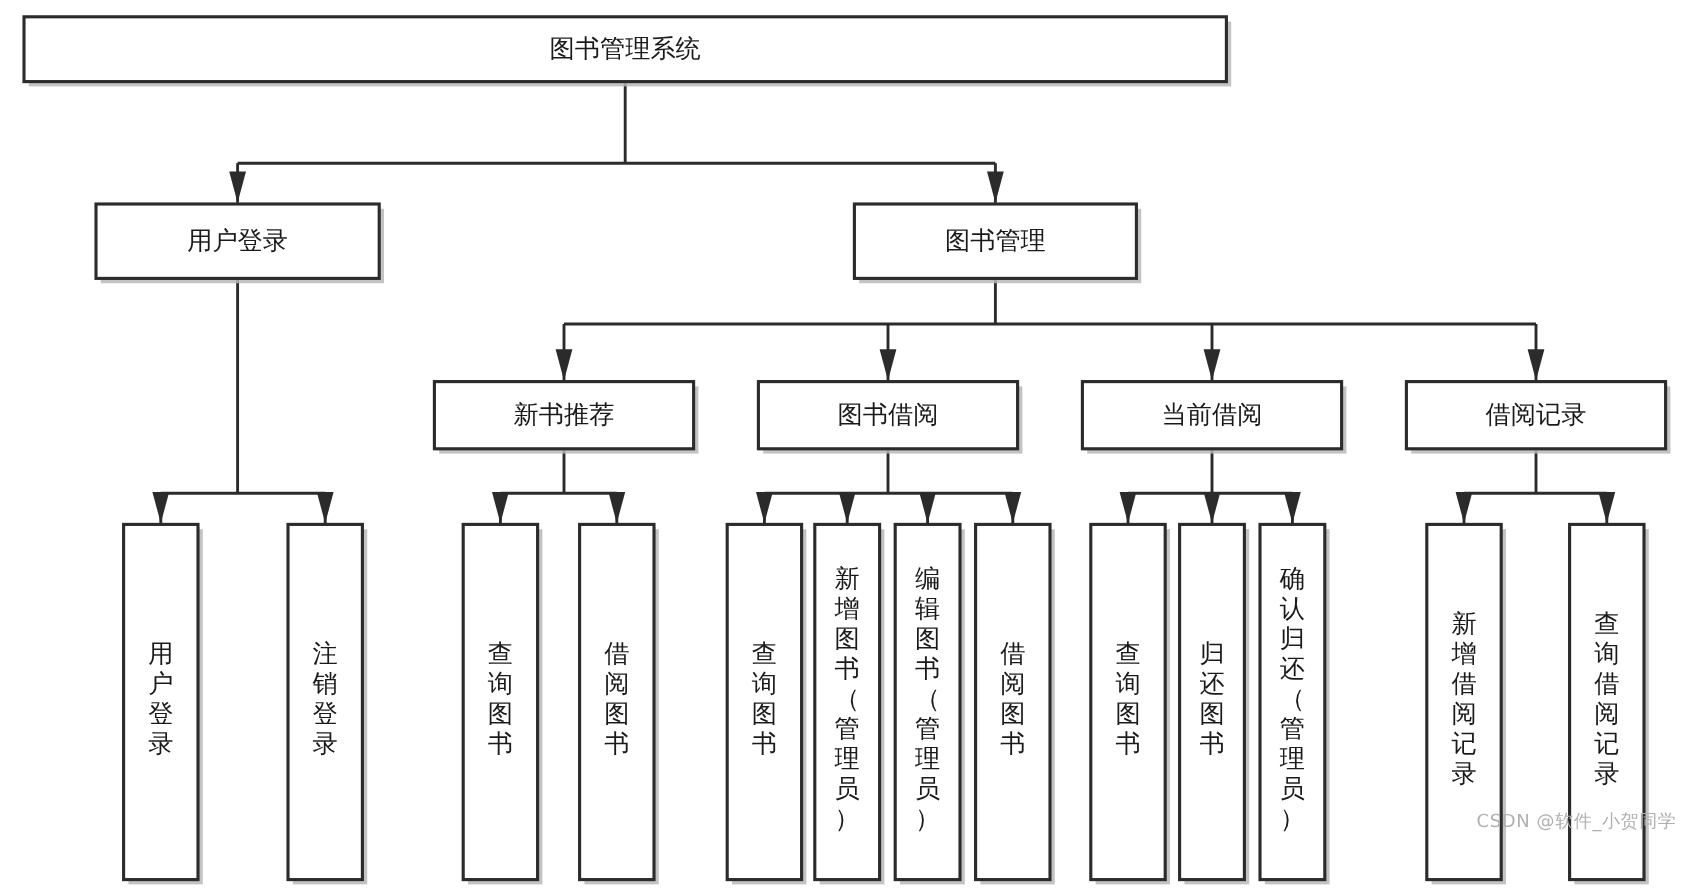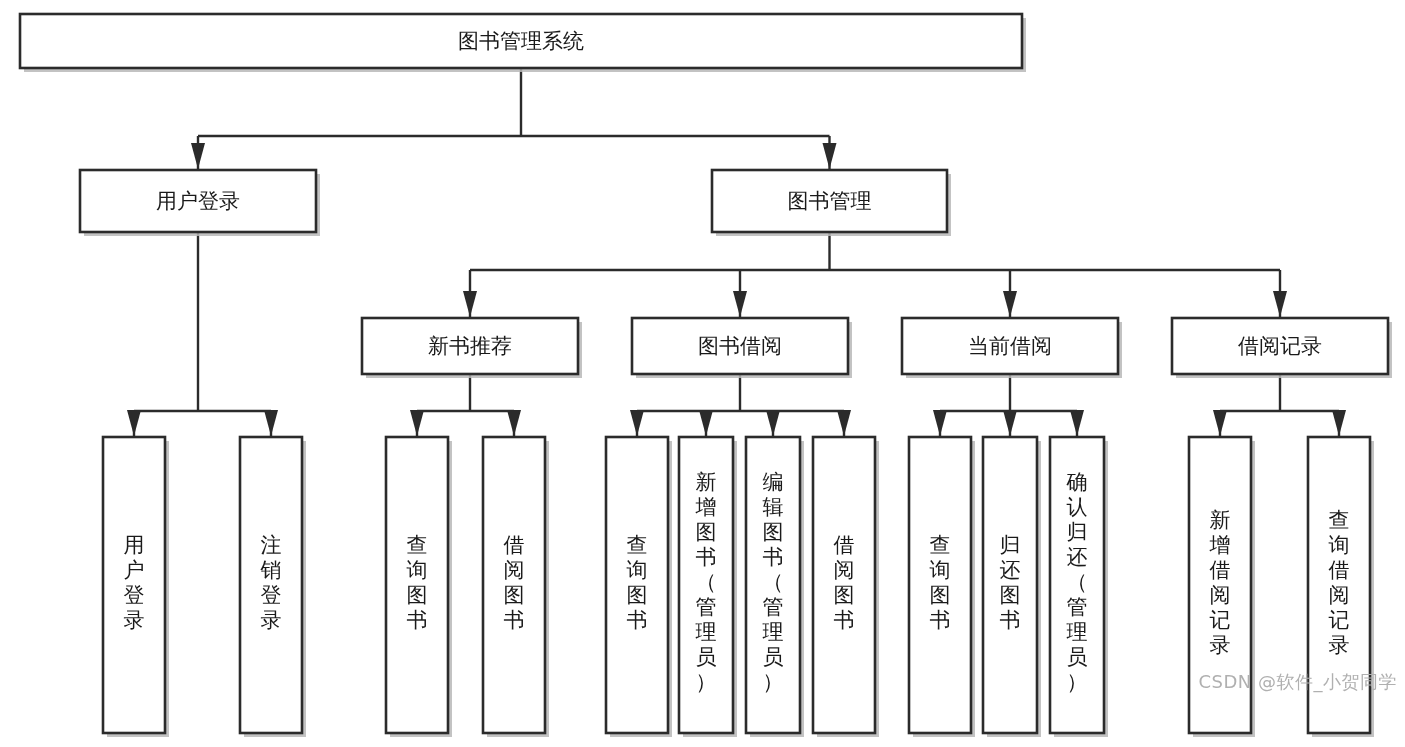--- a/index.html
+++ b/index.html
@@ -56,21 +56,21 @@
     font-family: "DejaVu Sans", "Liberation Sans", sans-serif;
     font-size: 21px;
     fill: #1a1a1a;
     text-anchor: middle;
   }
   .watermark {
     position: absolute;
     right: 8px;
     bottom: 4px;
     font-family: "DejaVu Sans", "Liberation Sans", sans-serif;
-    font-size: 18px;
+    font-size: 15px;
     color: #b0b0b0;
     white-space: nowrap;
     letter-spacing: 0.5px;
   }
 </style>
 </head>
 <body>
 
 <div id="diagram-root">
   <svg id="diagram-svg" viewBox="0 0 1405 747" xmlns="http://www.w3.org/2000/svg">

